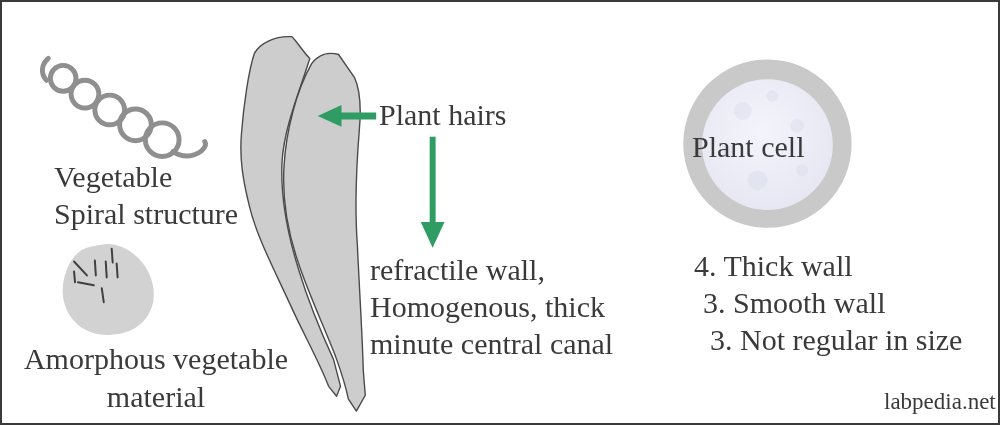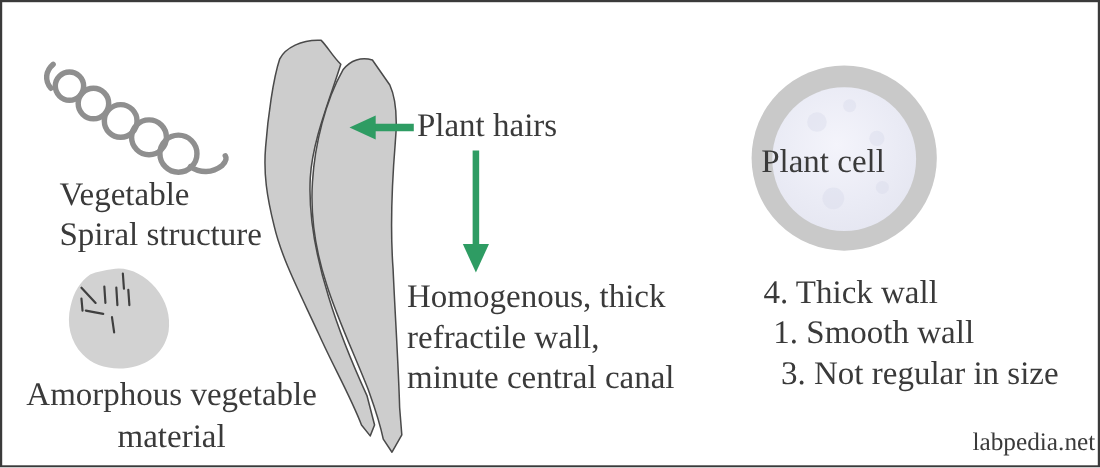--- a/index.html
+++ b/index.html
@@ -143,28 +143,28 @@
   </div>
 
   <div class="lbl lbl-amorphous">
     <div>Amorphous vegetable</div>
     <div>material</div>
   </div>
 
   <div class="lbl lbl-plant-hairs">Plant hairs</div>
 
   <div class="lbl lbl-hair-desc">
+    <div>refractile wall,</div>
     <div>Homogenous, thick</div>
-    <div>refractile wall,</div>
     <div>minute central canal</div>
   </div>
 
   <div class="lbl lbl-cell">Plant cell</div>
 
   <div class="lbl feature-list">
     <div class="feature-line">4. Thick wall</div>
-    <div class="feature-line">1. Smooth wall</div>
+    <div class="feature-line">3. Smooth wall</div>
     <div class="feature-line">3. Not regular in size</div>
   </div>
 
   <div class="watermark">labpedia.net</div>
 
 </div>
 
 </body></html>

